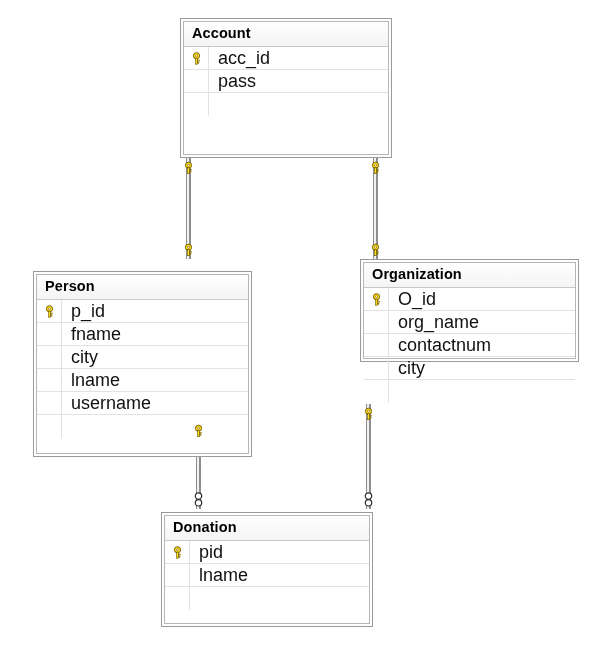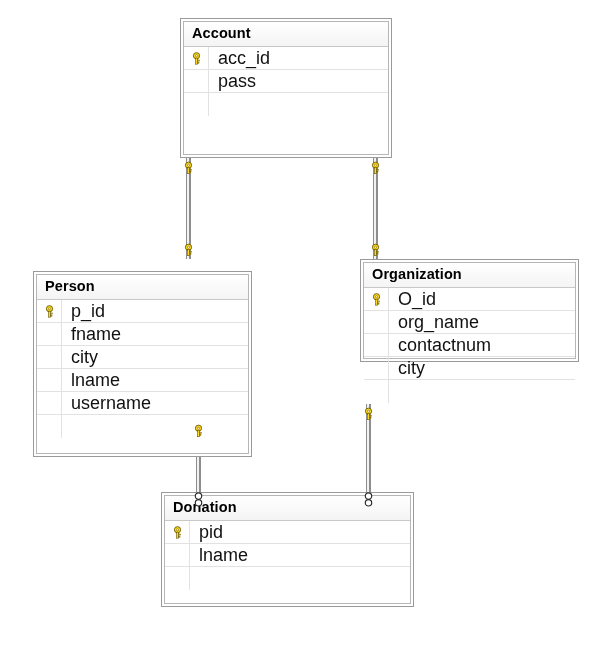--- a/index.html
+++ b/index.html
@@ -252,21 +252,21 @@
             <div class="attr-row">
               <div class="attr-key"></div>
               <div class="attr-name">city</div>
             </div>
             <div class="attr-row blank">
               <div class="attr-key"></div>
             </div>
           </div>
         </div>
       </div>
-      <div class="entity" style="left: 161px; top: 492px; width: 253px; height: 115px;">
+      <div class="entity" style="left: 161px; top: 512px; width: 212px; height: 115px;">
         <div class="entity-inner">
           <div class="entity-title">Donation</div>
           <div class="attr-list">
             <div class="attr-row">
               <div class="attr-key">
                 <svg class="key-ico" width="11" height="13" viewBox="0 0 12 14">
                   <circle cx="6" cy="4" r="3.4" fill="#ffd91a" stroke="#6b5a00" stroke-width="1"></circle>
                   <circle cx="6" cy="4" r="1.15" fill="#ffffff" stroke="#6b5a00" stroke-width="0.6"></circle>
                   <rect x="5.1" y="6.6" width="1.9" height="6.6" fill="#ffd91a" stroke="#6b5a00" stroke-width="0.7"></rect>
                   <rect x="7" y="8.6" width="2.1" height="1.2" fill="#ffd91a" stroke="#6b5a00" stroke-width="0.6"></rect>

